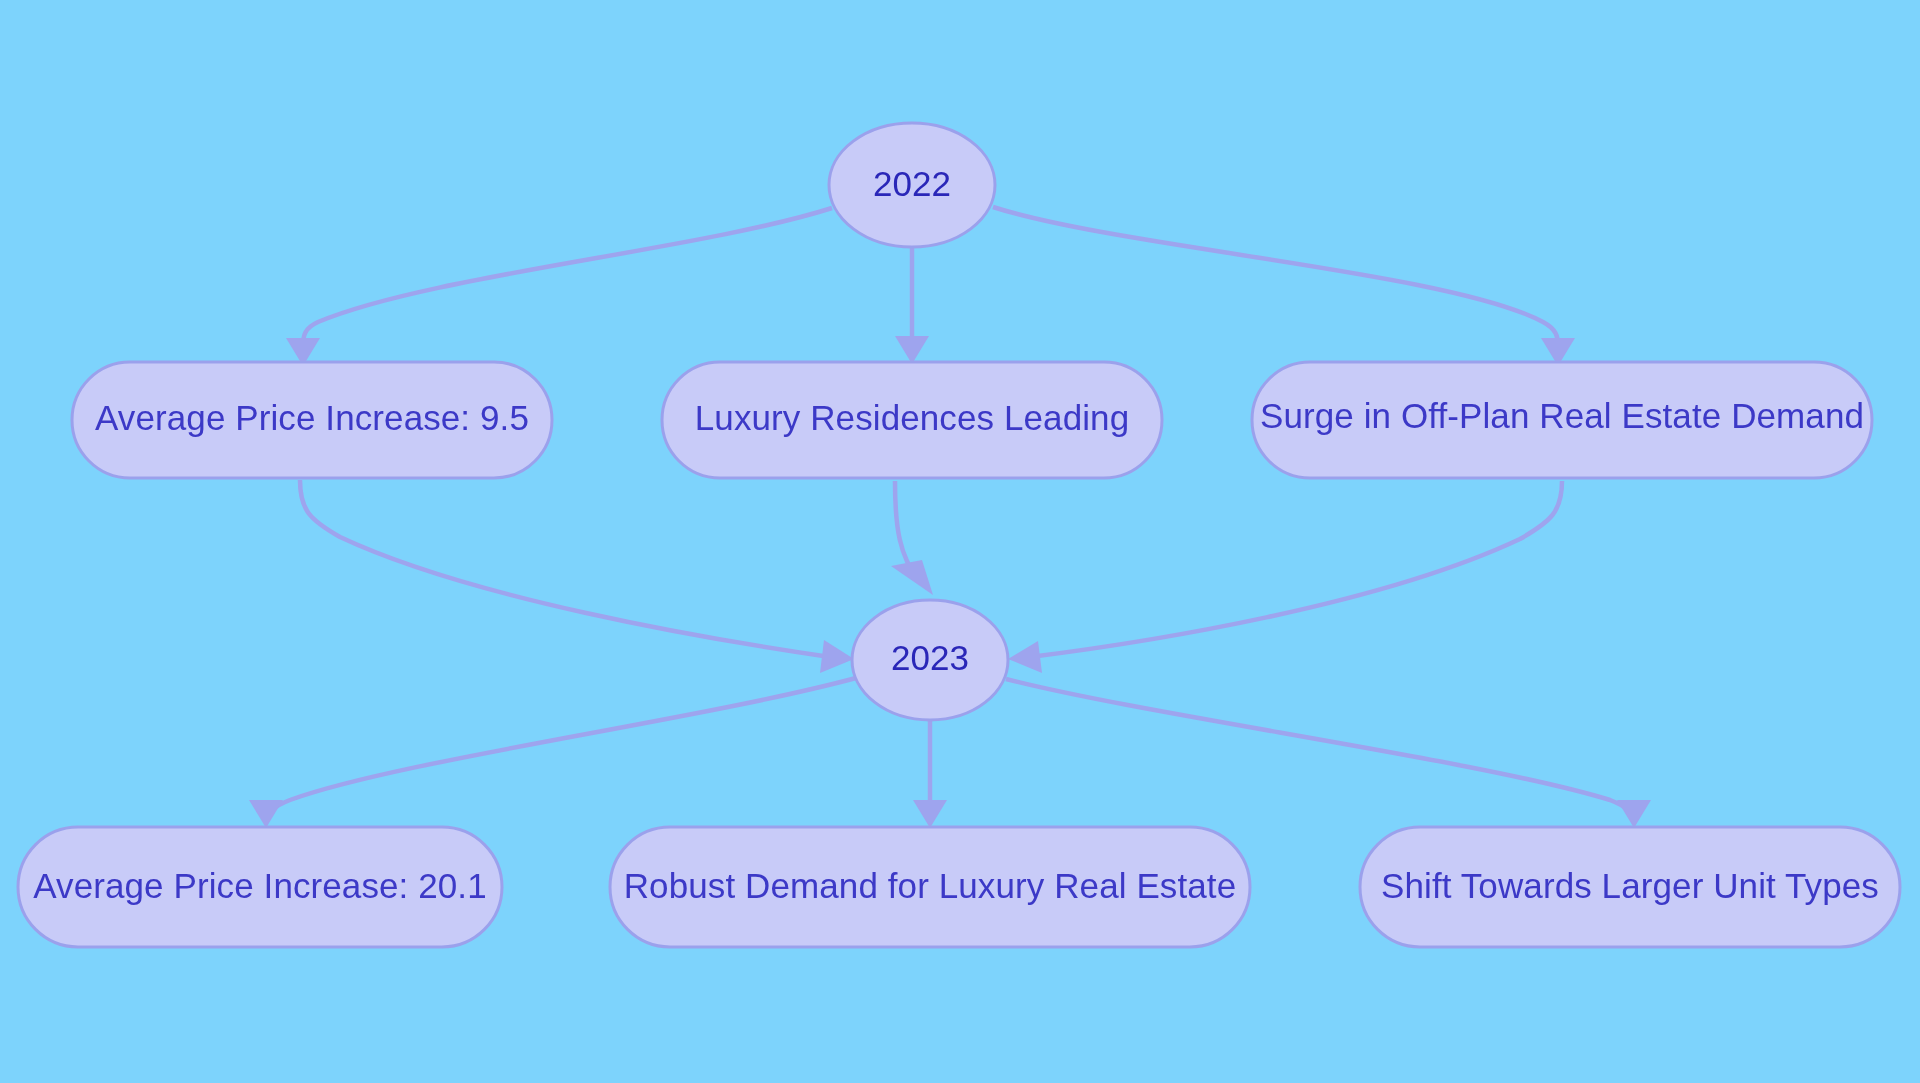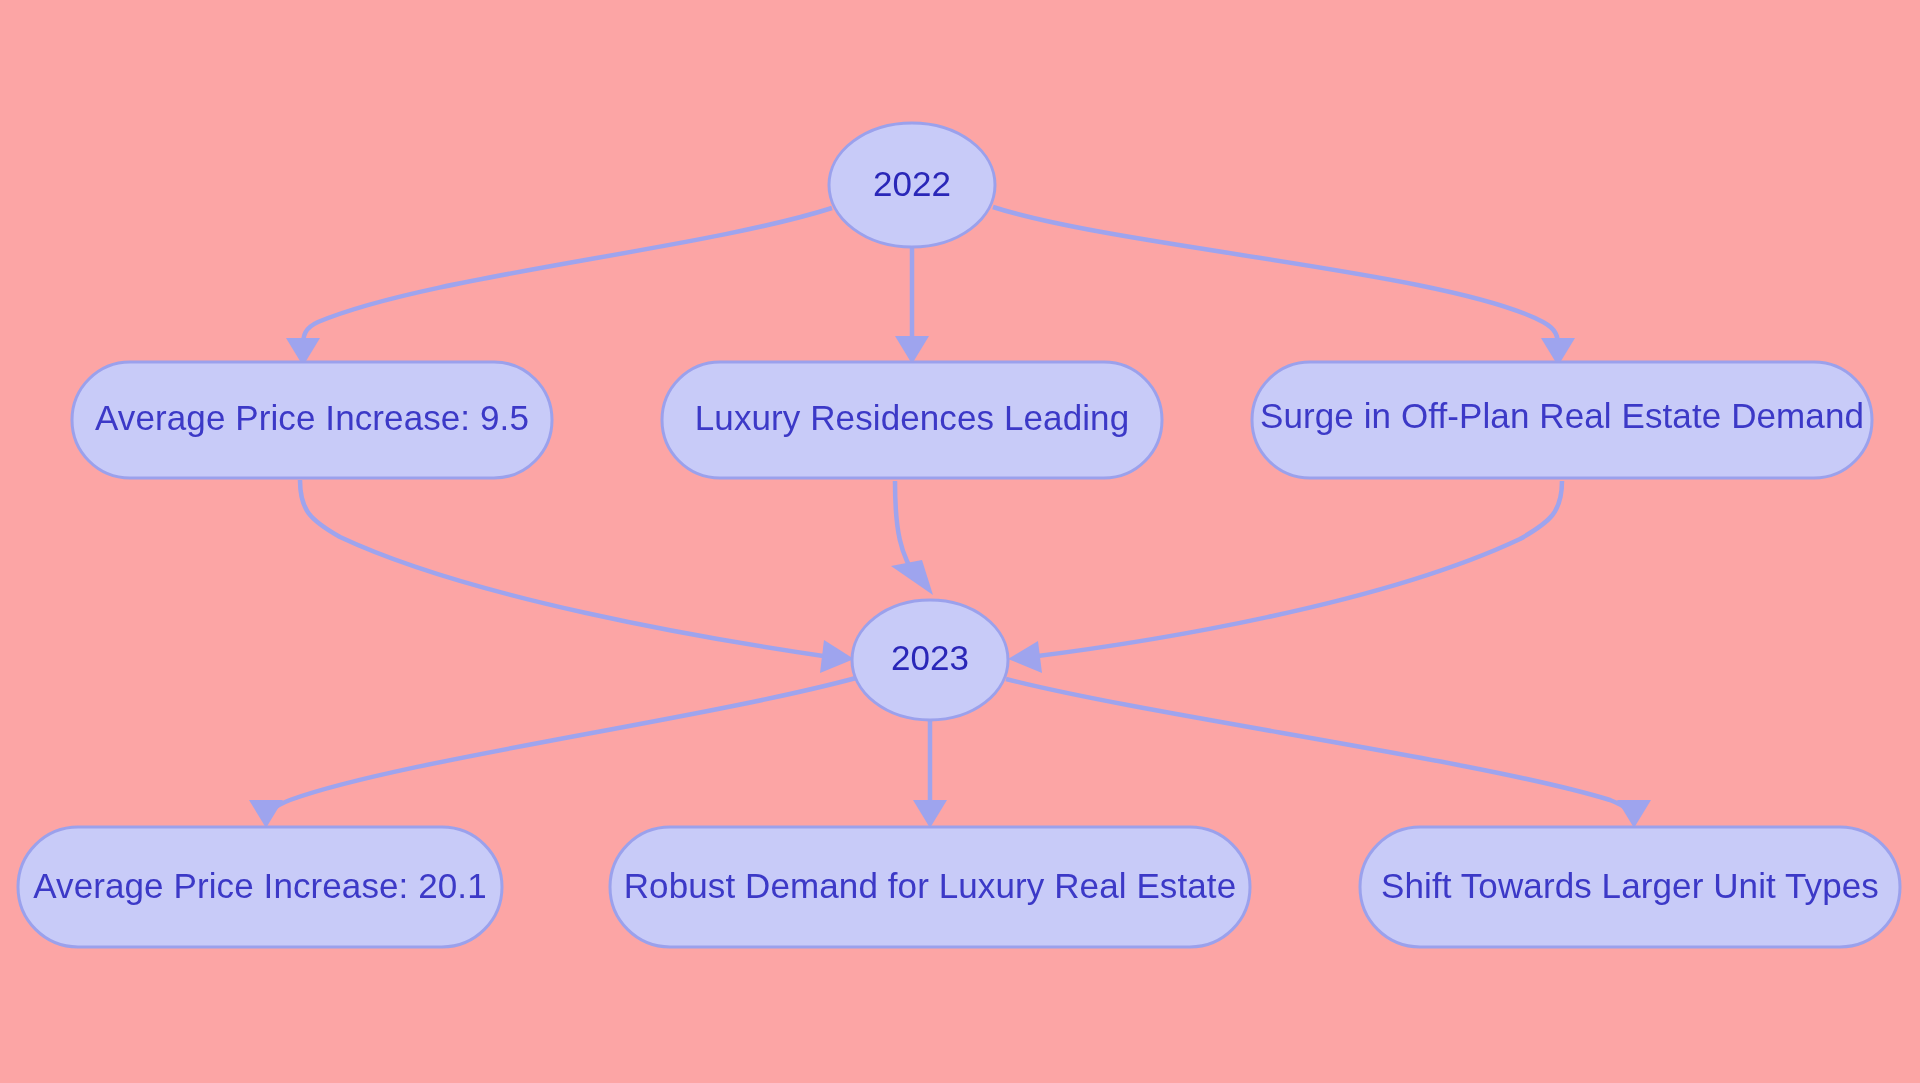--- a/index.html
+++ b/index.html
@@ -11,21 +11,21 @@
   body {
     width: 1920px;
     height: 1083px;
     overflow: hidden;
     font-family: "Liberation Sans", sans-serif;
   }
   #diagram-root {
     position: relative;
     width: 1920px;
     height: 1083px;
-    background: #fca5a5;
+    background: #7dd3fc;
     text-align: center;
   }
   svg#flowchart {
     display: block;
     width: 1920px;
     height: 1083px;
   }
   .node-shape {
     fill: #c8cbf8;
     stroke: #9ba1ec;

